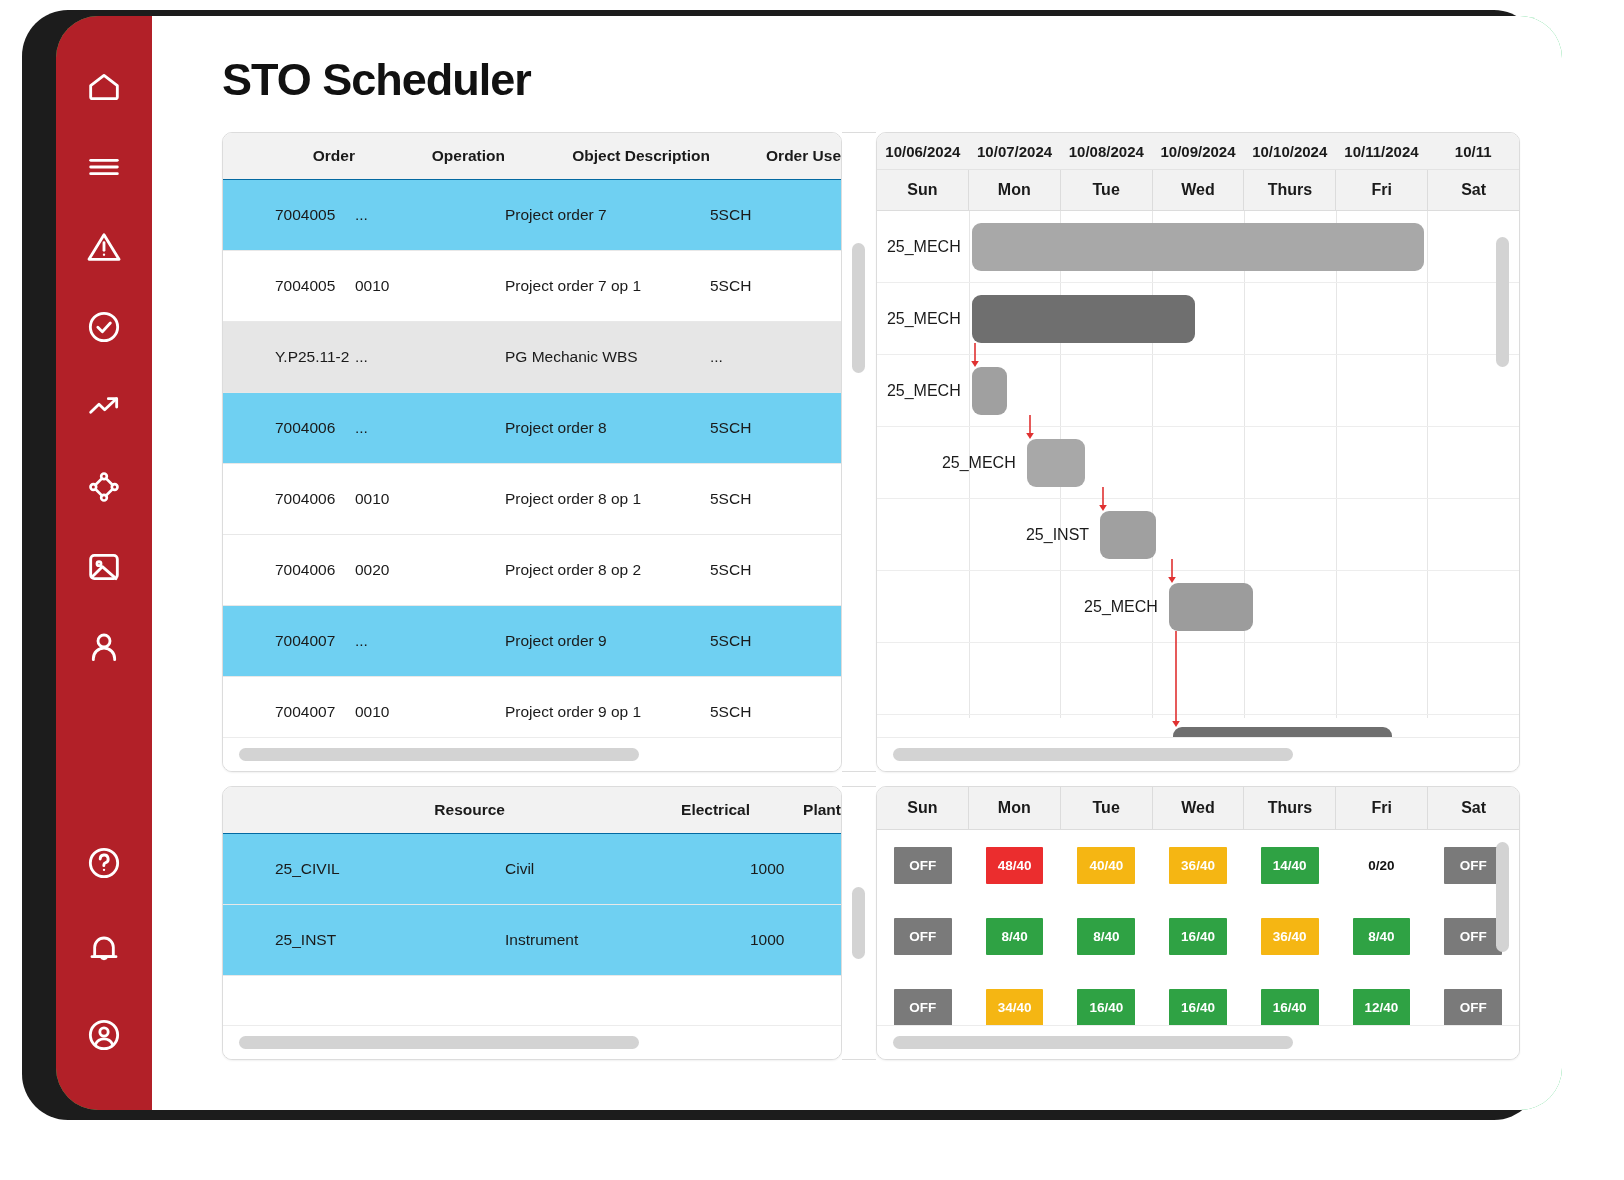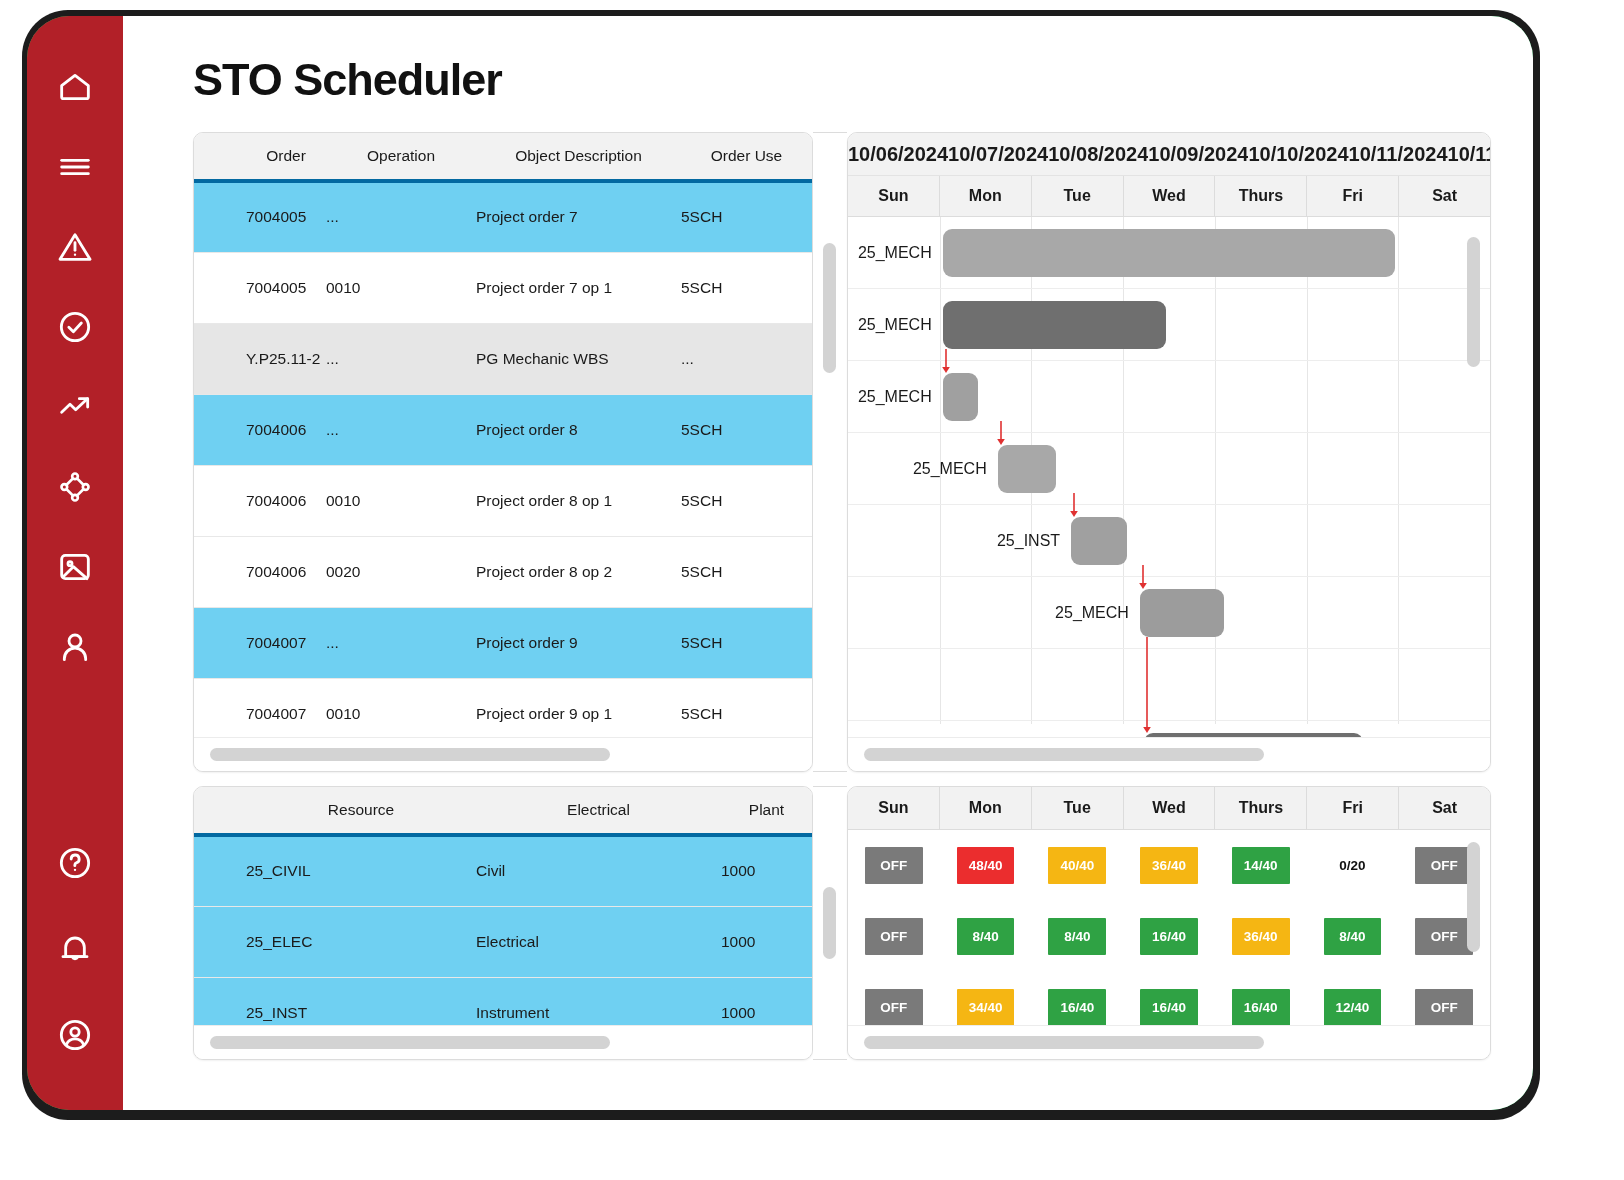--- a/index.html
+++ b/index.html
@@ -5,21 +5,21 @@
   * { box-sizing: border-box; margin:0; padding:0; }
   html,body { width:1624px; height:1180px; background:#ffffff; }
   body { font-family:"Liberation Sans", sans-serif; -webkit-font-smoothing:antialiased; }
 
   
   #device-frame{
     position:absolute; left:22px; top:10px; width:1518px; height:1110px;
     background:#1c1c1c; border-radius:46px;
   }
   #device-screen{
-    position:absolute; left:5px; top:6px; width:1506px; height:1094px;
+    position:absolute; left:34px; top:6px; width:1506px; height:1094px;
     background:#22c55e; border-radius:42px; overflow:hidden;
   }
 
   
   #sidebar{
     position:absolute; left:0; top:0; width:96px; height:100%;
     background:#b22028;
     display:flex; flex-direction:column; align-items:center;
   }
   .side-top{ margin-top:48px; display:flex; flex-direction:column; align-items:center; gap:34px; }
@@ -41,22 +41,22 @@
   
   .panel{
     background:#fff; border:1px solid #dcdcdc; border-radius:10px;
     box-shadow:0 1px 2px rgba(0,0,0,.06);
     position:absolute; overflow:hidden;
   }
 
   
   .tbl{ width:100%; border-collapse:collapse; table-layout:fixed; }
   .tbl th{
-    background:#f2f2f2; font-size:15.5px; font-weight:400; color:#1a1a1a;
-    text-align:center; padding:14px 0 14px 0; border-bottom:4px solid #0369a1;
+    background:#f2f2f2; font-size:15.5px; font-weight:700; color:#1a1a1a;
+    text-align:right; padding:14px 0 14px 0; border-bottom:1px solid #0369a1;
   }
   .tbl td{
     font-size:15.5px; color:#1a1a1a; padding:0; height:71px; vertical-align:middle;
     border-bottom:1px solid #e8e8e8;
   }
   .row-sel td{ background:#6fd0f2; }
   .row-alt td{ background:#e6e6e6; }
 
   
   .hscroll{
@@ -72,21 +72,21 @@
   .vscroll-track .thumb{
     position:absolute; left:10px; width:13px; border-radius:7px; background:#d3d3d3;
   }
 
   
   .g-head-dates, .g-head-days{ display:flex; }
   .g-head-dates > div, .g-head-days > div{
     flex:1 1 0; text-align:center; background:#f2f2f2;
     font-weight:700; color:#1a1a1a;
   }
-  .g-head-dates > div{ font-size:20px; padding:10px 0 9px; }
+  .g-head-dates > div{ font-size:15px; padding:10px 0 9px; }
   .g-head-days > div{ font-size:16px; padding:11px 0 11px; border-left:1px solid #dcdcdc; border-bottom:1px solid #dcdcdc; }
   .g-head-days > div:first-child{ border-left:none; }
   .g-dates-wrap{ border-bottom:1px solid #e3e3e3; }
 
   .g-body{ position:relative; background:#fff; }
   .g-vline{ position:absolute; top:0; bottom:0; width:1px; background:#e6e6e6; }
   .g-row{ position:relative; height:72px; border-bottom:1px solid #ededed; }
   .g-bar{
     position:absolute; top:12px; height:48px; border-radius:9px;
   }
@@ -407,25 +407,20 @@
               <th>Plant</th>
             </tr>
               </thead>
             <tbody id="resources-body">
                 <tr class="row-sel">
                   <td style="padding-left: 52px;">25_CIVIL</td>
                   <td style="">Civil</td>
                   <td style="">1000</td>
                 </tr>
                 <tr class="row-sel">
-                  <td style="padding-left: 52px;">25_ELEC</td>
-                  <td style="">Electrical</td>
-                  <td style="">1000</td>
-                </tr>
-                <tr class="row-sel">
                   <td style="padding-left: 52px;">25_INST</td>
                   <td style="">Instrument</td>
                   <td style="">1000</td>
                 </tr>
               </tbody>
           </table>
           <div class="hscroll">
             <div class="thumb" style="left:16px; width:400px;"></div>
           </div>
         </section>

